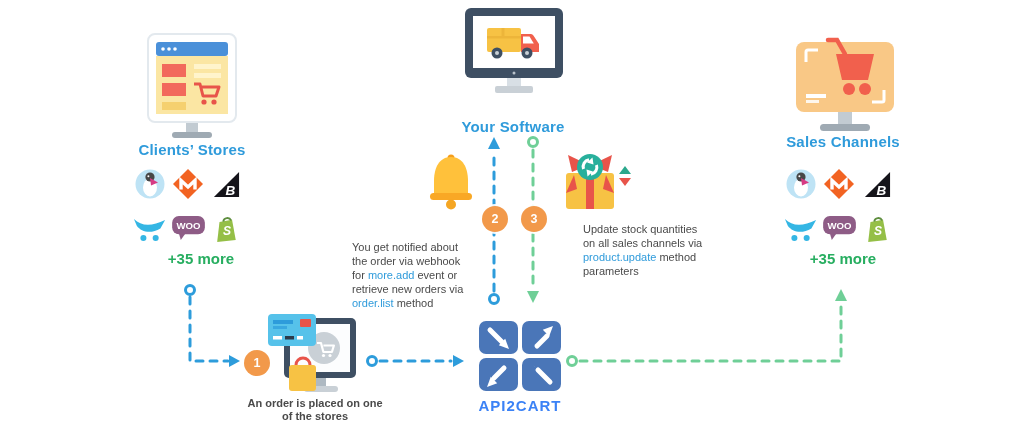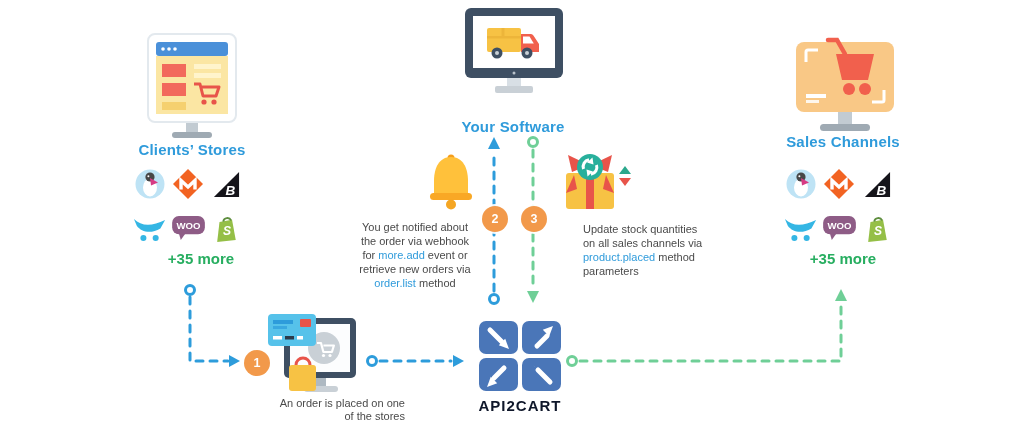--- a/index.html
+++ b/index.html
@@ -1,25 +1,25 @@
 <!DOCTYPE html>
 <html><head>
 <meta charset="utf-8">
 <style>
   html,body{margin:0;padding:0;background:#fff;}
   .stage{position:relative;width:1024px;height:438px;background:#ffffff;overflow:hidden;
          font-family:"Liberation Sans",sans-serif;}
   .abs{position:absolute;}
   .h{position:absolute;font-weight:700;font-size:15px;color:#2F9BDB;text-align:center;letter-spacing:.2px;}
   .more{position:absolute;font-weight:700;font-size:15px;color:#27AE60;text-align:center;}
-  .brandlbl{position:absolute;font-weight:700;font-size:15px;color:#0f172a;text-align:center;letter-spacing:1px;}
+  .brandlbl{position:absolute;font-weight:700;font-size:15px;color:#3b82f6;text-align:center;letter-spacing:1px;}
   .note{position:absolute;font-size:11px;line-height:14px;color:#4A4A4A;}
   .note .code{color:#2F9BDB;}
   .note .em{font-style:italic;font-weight:700;}
-  .caption{position:absolute;font-size:11px;line-height:13px;color:#4A4A4A;text-align:right;}
+  .caption{position:absolute;font-size:11px;line-height:13px;color:#4A4A4A;text-align:center;font-weight:bold;}
   .stepnum{position:absolute;width:26px;height:26px;border-radius:50%;background:#F2994A;
            color:#fff;font-weight:700;font-size:12.5px;line-height:26px;text-align:center;
            box-shadow:0 0 0 2px rgba(255,255,255,.9);}
   .connectors{position:absolute;left:0;top:0;}
   .dashB{stroke:#2D9CDB;stroke-width:3;fill:none;stroke-dasharray:7 7;stroke-linecap:round;}
   .dashG{stroke:#6FCF97;stroke-width:3;fill:none;stroke-dasharray:7 7;stroke-linecap:round;}
   .dotB{fill:#fff;stroke:#2D9CDB;stroke-width:3;}
   .dotG{fill:#fff;stroke:#6FCF97;stroke-width:3;}
   .arwB{fill:#2D9CDB;}
   .arwG{fill:#6FCF97;}
@@ -153,32 +153,32 @@
   <div class="stepnum" style="left:244px;top:350px;">
     <span>1</span>
   </div>
   <div class="stepnum" style="left:482px;top:206px;">
     <span>2</span>
   </div>
   <div class="stepnum" style="left:521px;top:206px;">
     <span>3</span>
   </div>
 
-  <div class="note" style="left:352px;top:220px;width:126px;text-align:center;">
+  <div class="note" style="left:352px;top:240px;width:126px;text-align:left;">
     <div><span>You get notified about</span></div>
     <div><span>the order via webhook</span></div>
     <div><span>for </span><span class="code">more.add</span><span> event or</span></div>
     <div><span>retrieve new orders via</span></div>
     <div><span class="code">order.list</span><span> method</span></div>
   </div>
 
   <div class="note" style="left:583px;top:222px;width:132px;text-align:left;">
     <div><span>Update stock quantities</span></div>
     <div><span>on all sales channels via</span></div>
-    <div><span class="code">product.placed</span><span> method</span></div>
+    <div><span class="code">product.update</span><span> method</span></div>
     <div><span>parameters</span></div>
   </div>
 
   <svg class="abs" style="left:478px;top:320px;" width="84" height="72" viewBox="0 0 84 72">
     <rect x="1" y="1" width="39" height="33" rx="7" fill="#4A76B8"></rect>
     <rect x="44" y="1" width="39" height="33" rx="7" fill="#4A76B8"></rect>
     <rect x="1" y="38" width="39" height="33" rx="7" fill="#4A76B8"></rect>
     <rect x="44" y="38" width="39" height="33" rx="7" fill="#4A76B8"></rect>
     <line x1="12" y1="10" x2="24" y2="22" stroke="#fff" stroke-width="5" stroke-linecap="round"></line>
     <polygon points="31,29 20.8,25.2 27.2,18.8" fill="#fff"></polygon>

